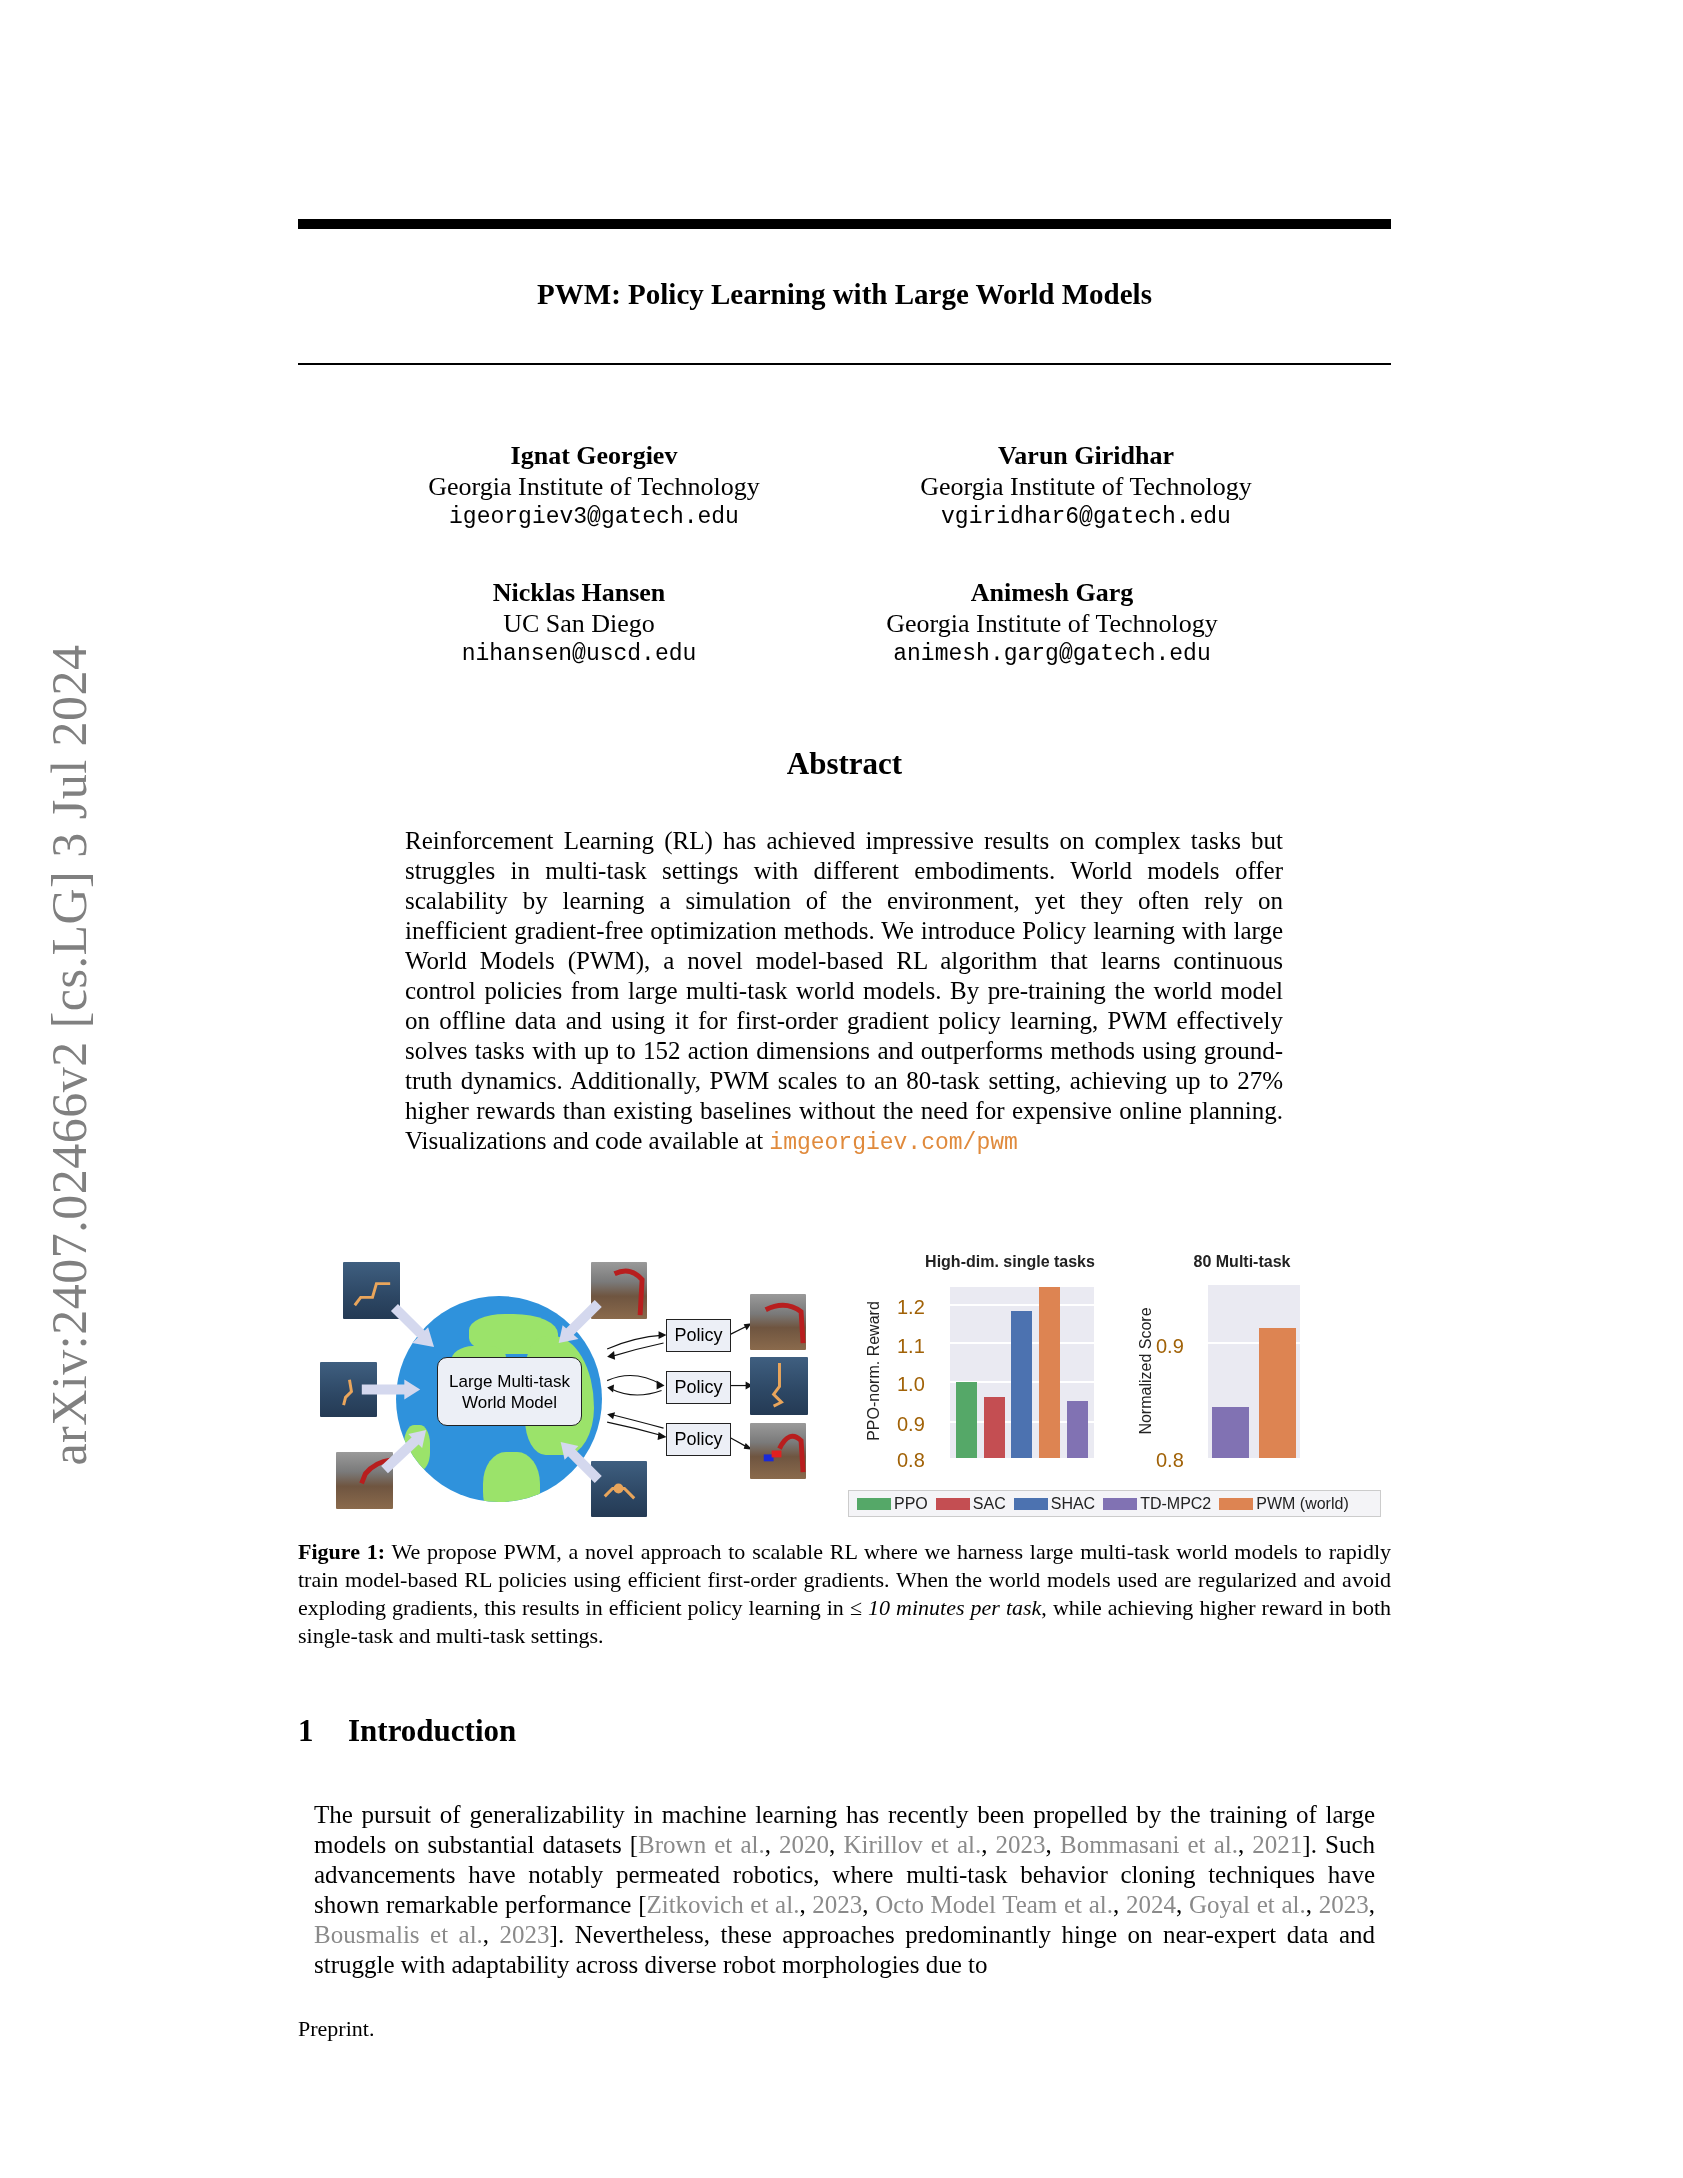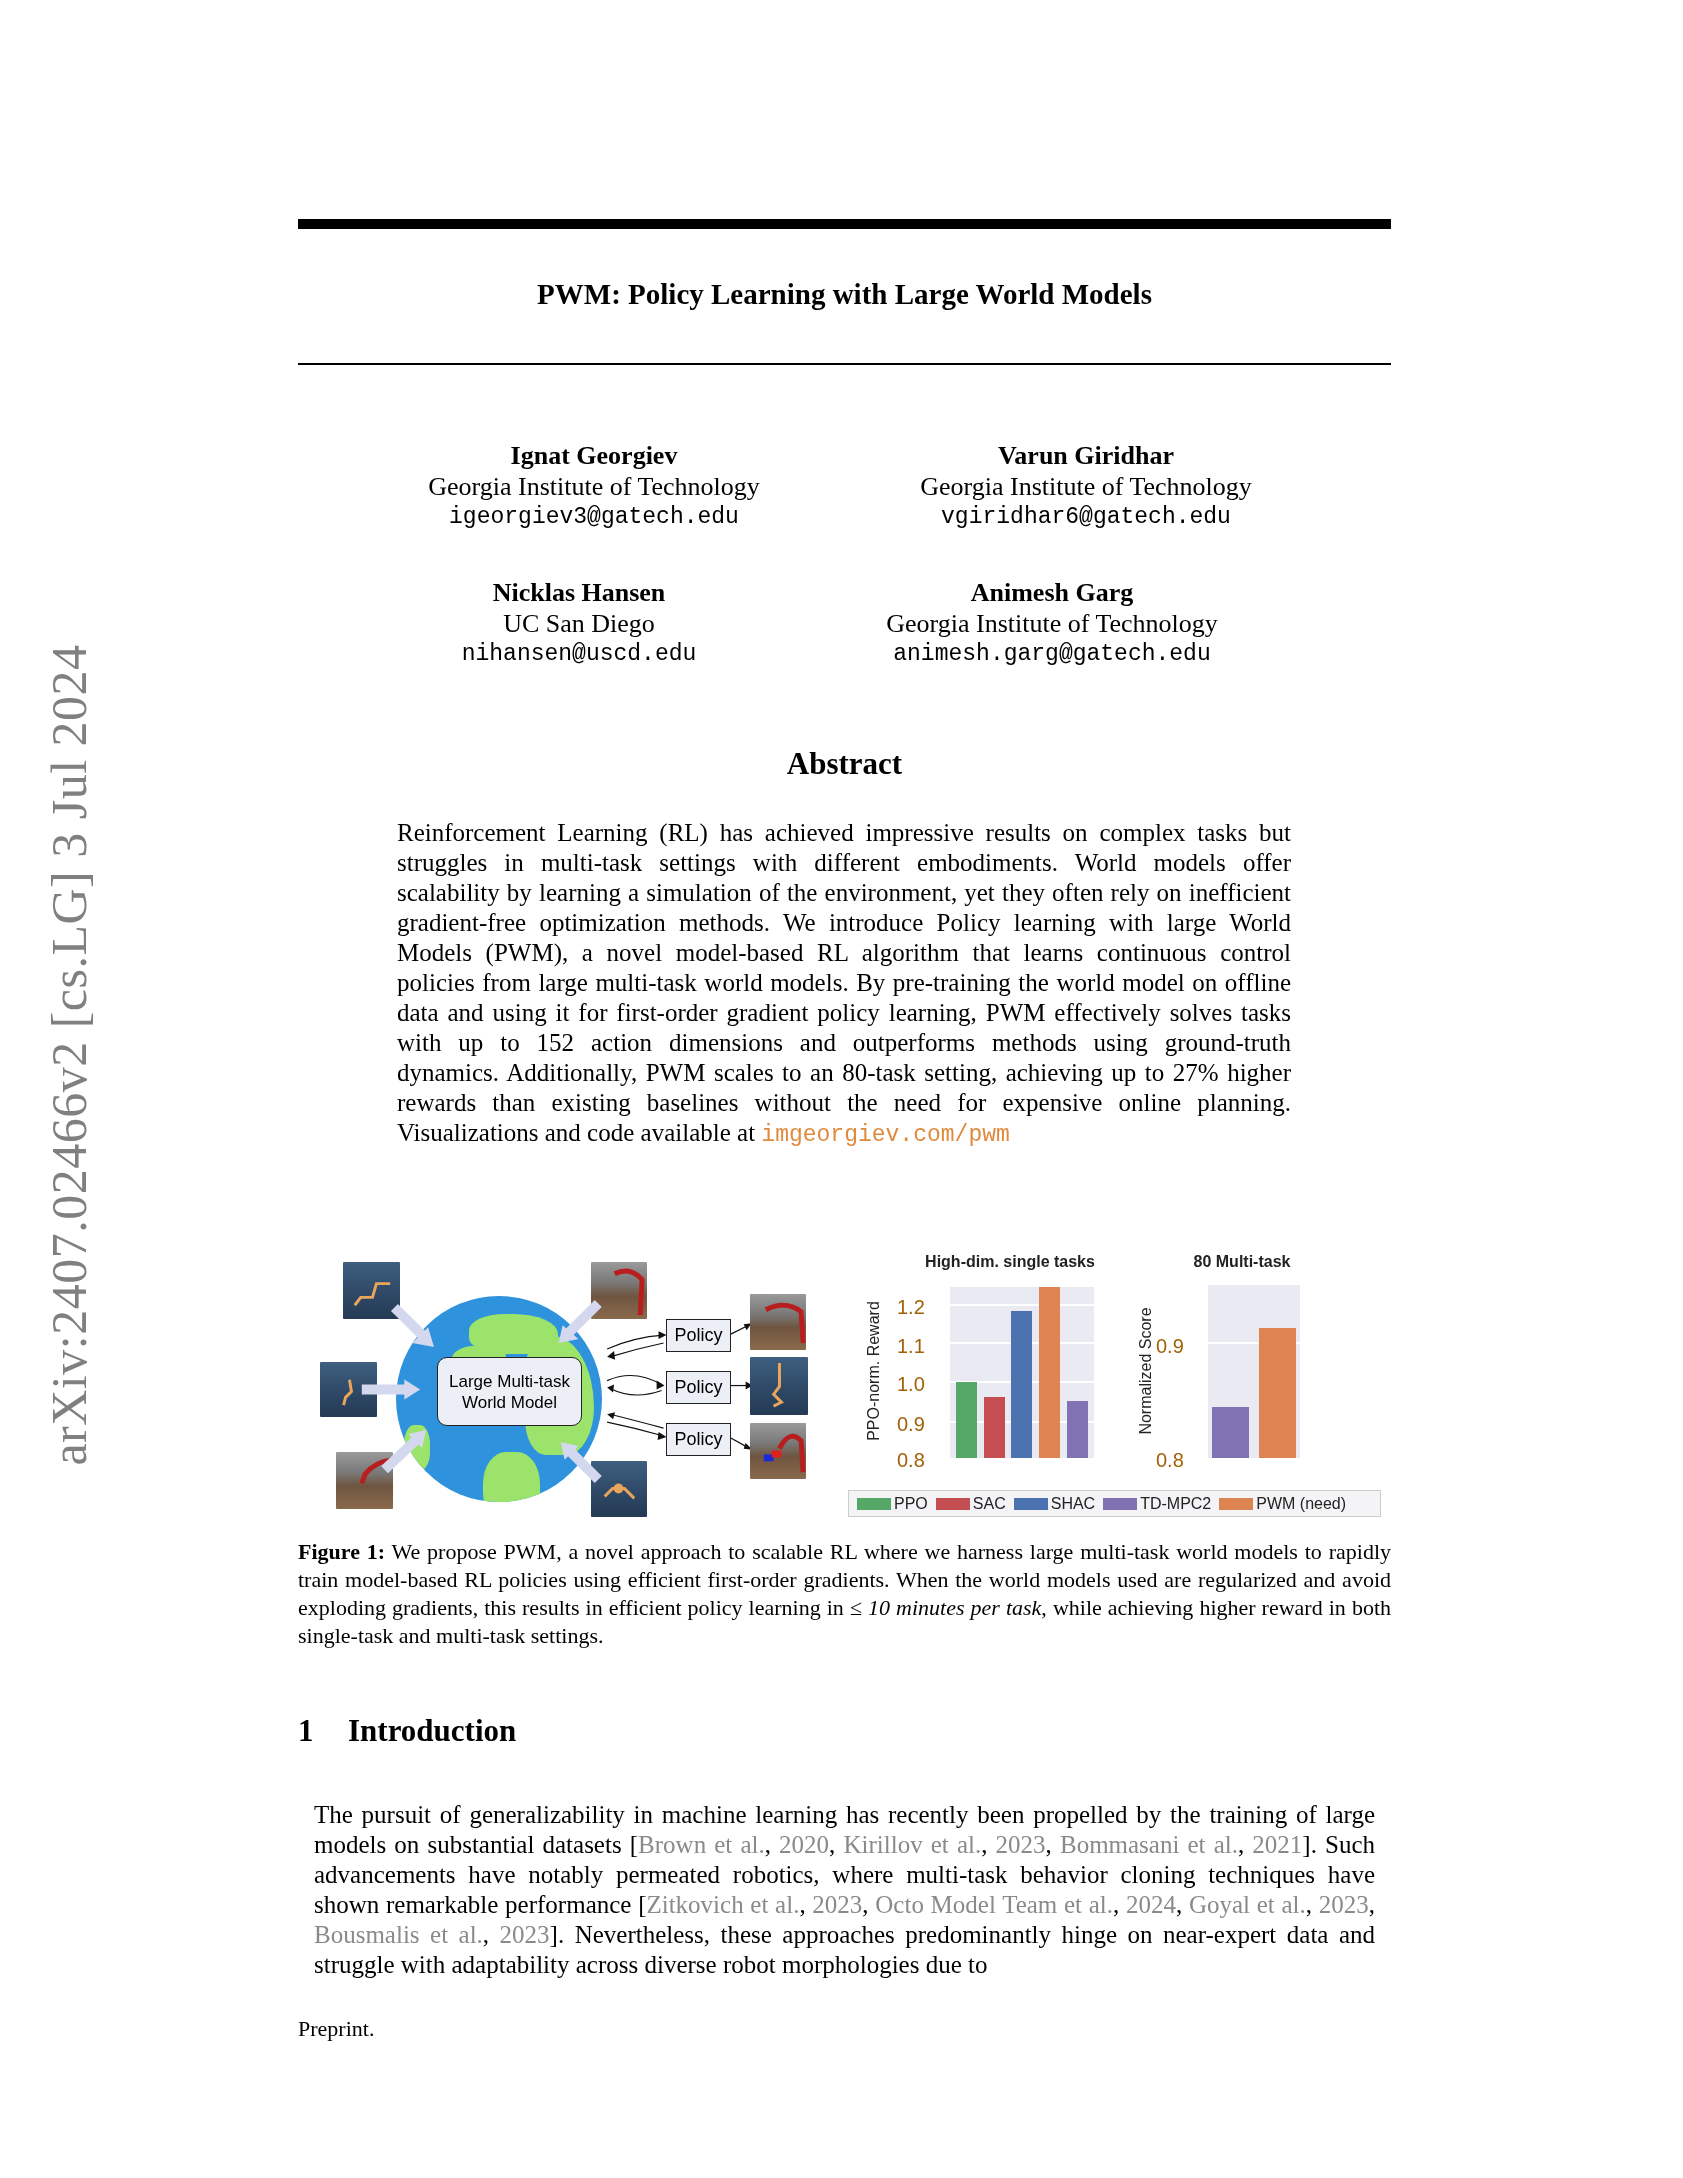--- a/index.html
+++ b/index.html
@@ -19,21 +19,21 @@
            font-size:29px; line-height:59px; }
 
   .author { width:416px; text-align:center; font-size:26px; line-height:31px; }
   .author .name { font-weight:bold; }
   .author .mail { font-family:"Liberation Mono", monospace; font-size:23px; }
 
   .abstract-title { left:298px; top:744px; width:1093px; text-align:center; font-weight:bold;
                     font-size:31px; line-height:40px; }
   .abstract { left:397px; top:818px; width:894px; font-size:25px; line-height:30px;
               text-align:justify; }
-  .abstract p { margin:0; }
+  .abstract p { margin:8px; }
   .link { font-family:"Liberation Mono", monospace; color:#e08a3c; font-size:23px; }
 
   
   .fig-left { left:317px; top:1252px; width:515px; height:277px; }
   .thumb { position:absolute; border-radius:1px; overflow:hidden; }
   .thumb.blue { background:linear-gradient(180deg,#3f5f80 0%,#2d4764 60%,#243a54 100%); }
   .thumb.robot { background:linear-gradient(180deg,#9a9a9a 0%,#7a7a7a 35%,#6f5540 60%,#8a6a4c 100%); }
   .globe { position:absolute; left:79px; top:44px; width:206px; height:206px; border-radius:50%;
            background:#2f92dc; overflow:hidden; }
   .land { position:absolute; background:#9be36a; }
@@ -249,21 +249,21 @@
   <div class="legend-item">
       <span class="swatch" style="background:#4c72b0;"></span>
       <span>SHAC</span>
     </div>
   <div class="legend-item">
       <span class="swatch" style="background:#8172b3;"></span>
       <span>TD-MPC2</span>
     </div>
   <div class="legend-item">
       <span class="swatch" style="background:#dd8452;"></span>
-      <span>PWM (need)</span>
+      <span>PWM (world)</span>
     </div>
 </div>
 
 <div class="abs caption">
   <p><b>Figure 1:</b> <span>We propose PWM, a novel approach to scalable RL where we harness large multi-task world models to rapidly train model-based RL policies using efficient first-order gradients. When the world models used are regularized and avoid exploding gradients, this results in efficient policy learning in </span><span>≤</span> <i>10 minutes per task</i><span>, while achieving higher reward in both single-task and multi-task settings.</span></p>
 </div>
 
 <div class="abs section-title">
   <span class="num">1</span><span>Introduction</span>
 </div>

